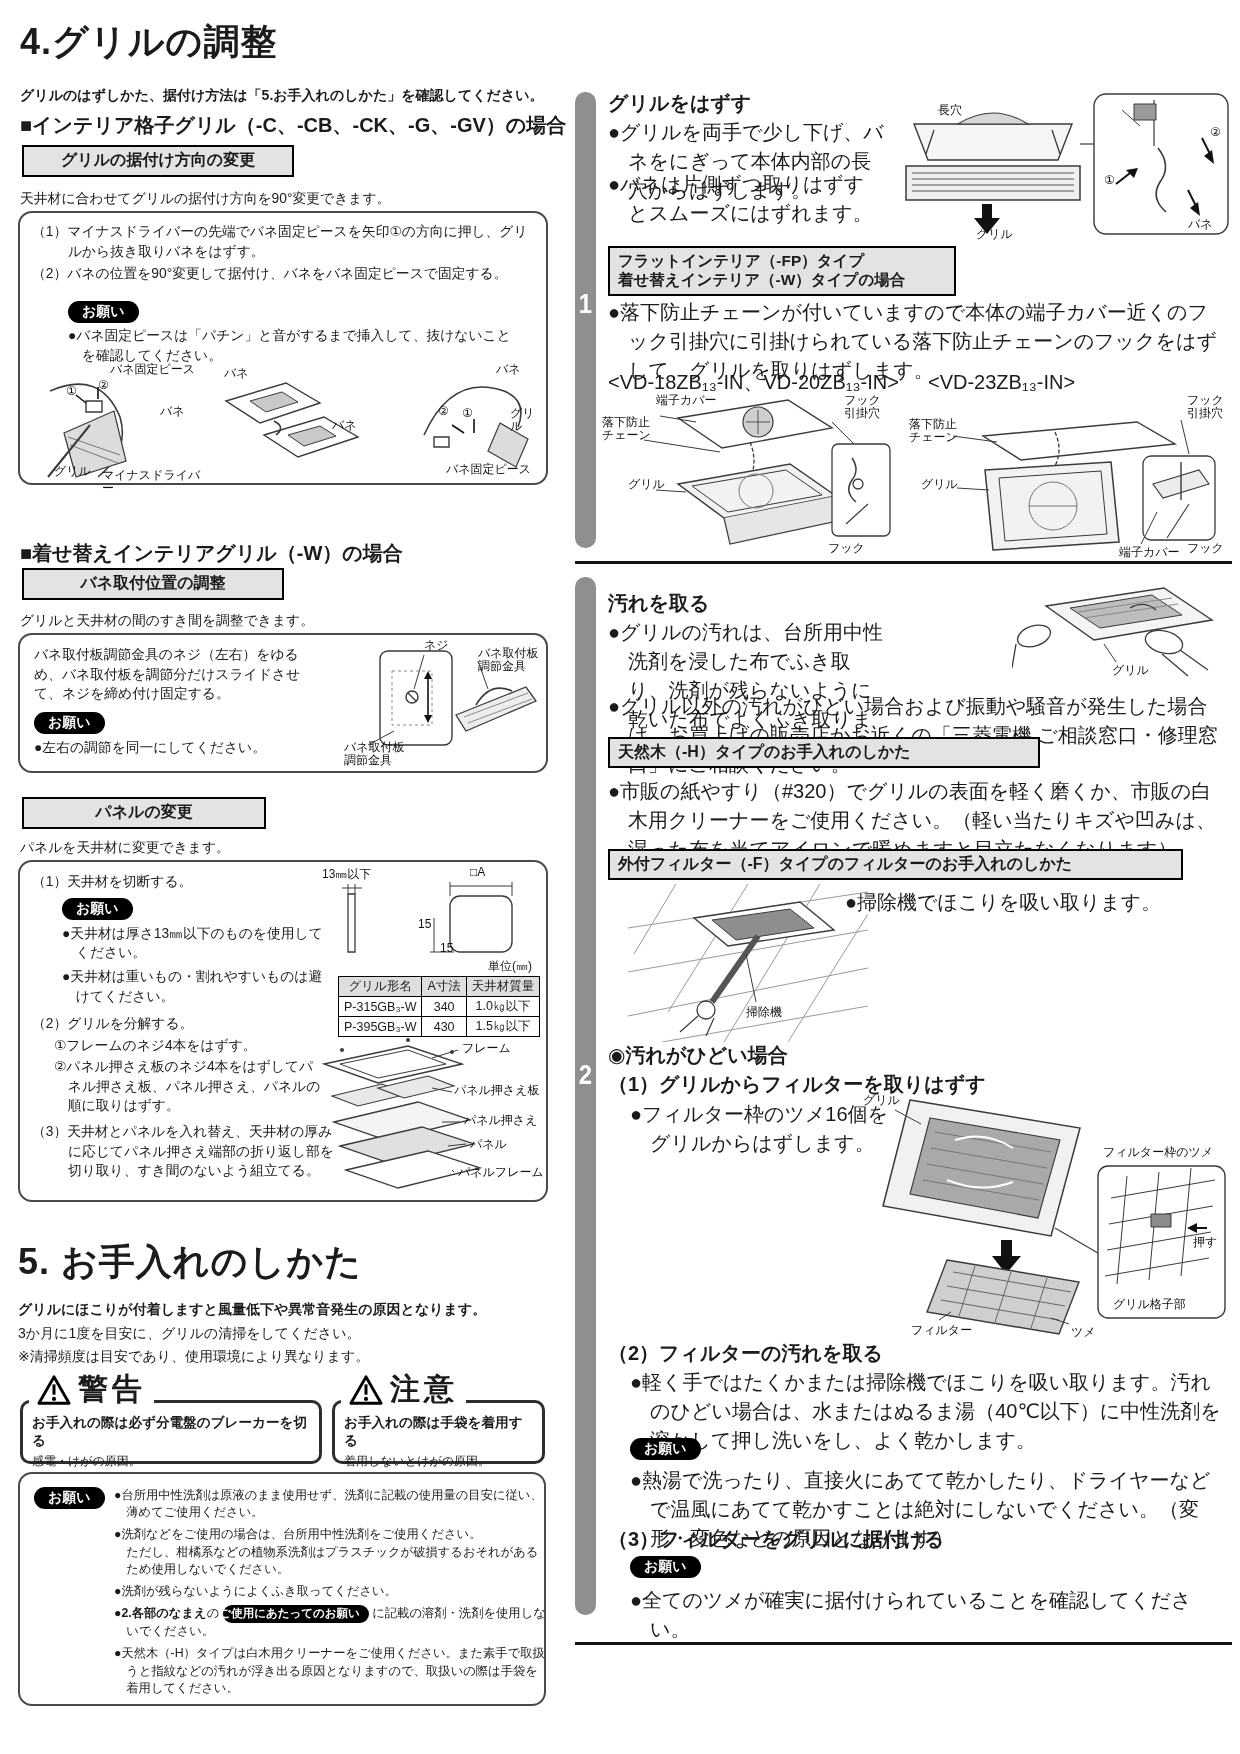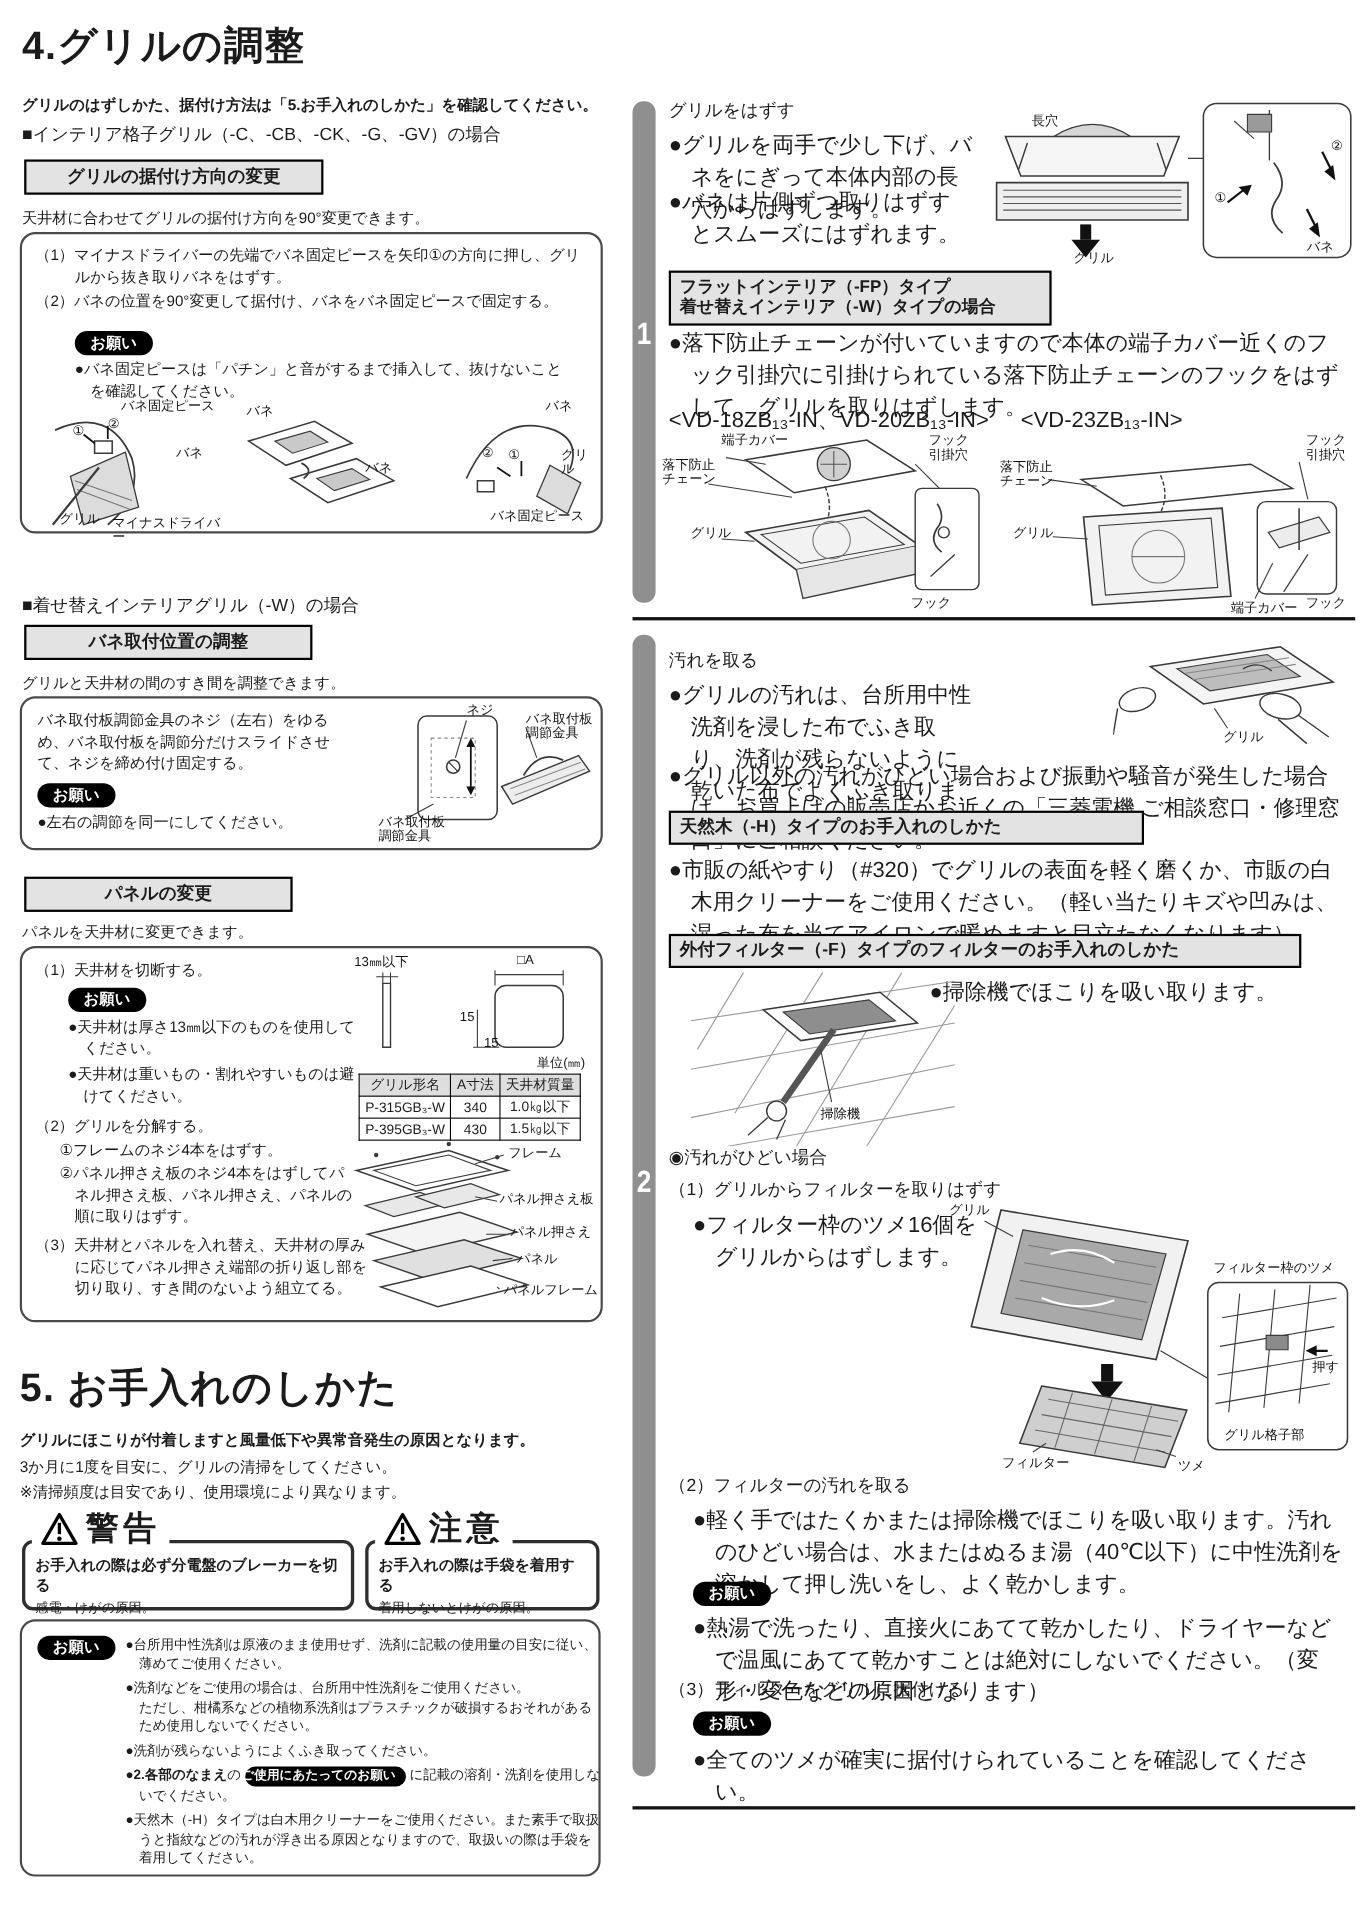--- a/index.html
+++ b/index.html
@@ -4,21 +4,21 @@
 <style>
   * { margin:0; padding:0; box-sizing:border-box; }
   html,body { background:#ffffff; }
   body {
     width:1240px; height:1754px; position:relative; overflow:hidden;
     font-family:"Liberation Sans","DejaVu Sans",sans-serif; color:#1b1b1b;
   }
   .abs { position:absolute; }
   .b { font-weight:bold; }
   .bigtitle { font-size:36px; font-weight:800; letter-spacing:1px; }
-  .sub { font-size:16px; font-weight:normal; }
+  .sub { font-size:20px; font-weight:bold; }
   .t { font-size:14px; line-height:1.42; }
   .tl { font-size:13.8px; line-height:1.42; }   
   .tr { font-size:20px; line-height:1.45; }     
   .ts { font-size:12.3px; line-height:1.4; }    
   .hang { padding-left:1em; text-indent:-1em; white-space:pre-line; }
   .hang2 { padding-left:2.6em; text-indent:-2.6em; white-space:pre-line; }
   .ghead { background:#e3e3e3; border:2px solid #000; font-weight:bold;
            font-size:16px; text-align:center; padding:3px 8px 4px; }
   .gheadL { text-align:left; line-height:1.25; }
   .rbox { border:2px solid #4a4a4a; border-radius:14px; background:#fff; }
@@ -166,21 +166,21 @@
       <line x1="108" y1="80" x2="132" y2="80" stroke="#3a3a3a" stroke-width="1"></line>
     </svg>
     <span class="lbl" style="left:0px;top:-4px">13㎜以下</span>
     <span class="lbl" style="left:148px;top:-6px">□A</span>
     <span class="lbl" style="left:96px;top:46px">15</span>
     <span class="lbl" style="left:118px;top:70px">15</span>
   </div>
 
   <div class="abs" style="right:14px;top:96px;font-size:12px">単位(㎜)</div>
 
-  <table class="spec abs" style="left:306px;top:114px">
+  <table class="spec abs" style="left:318px;top:114px">
     <tbody>
         <tr>
       <th>グリル形名</th>
       <th>A寸法</th>
       <th>天井材質量</th>
     </tr>
     <tr>
       <td>P-315GB₃-W</td>
       <td>340</td>
       <td>1.0㎏以下</td>

